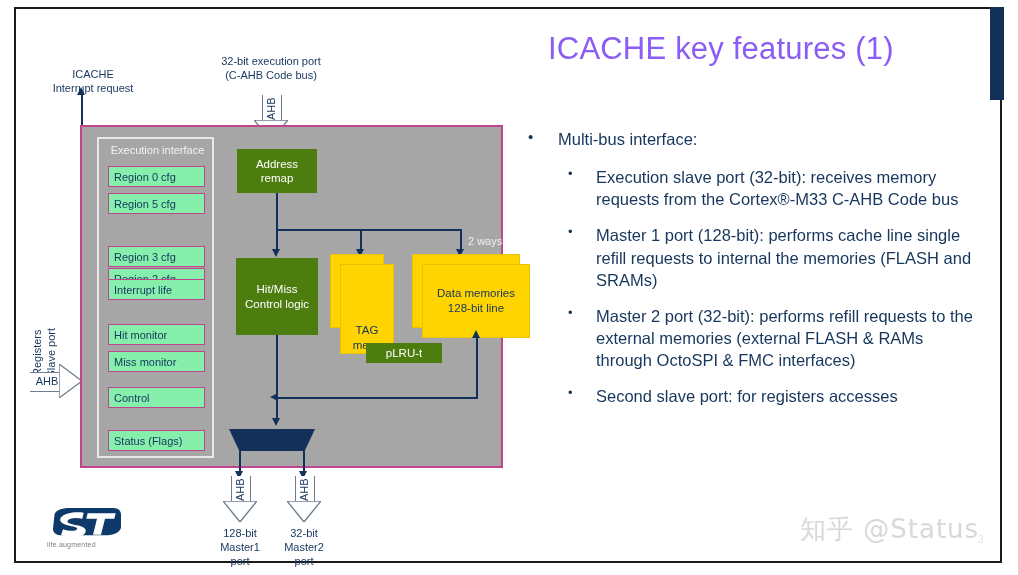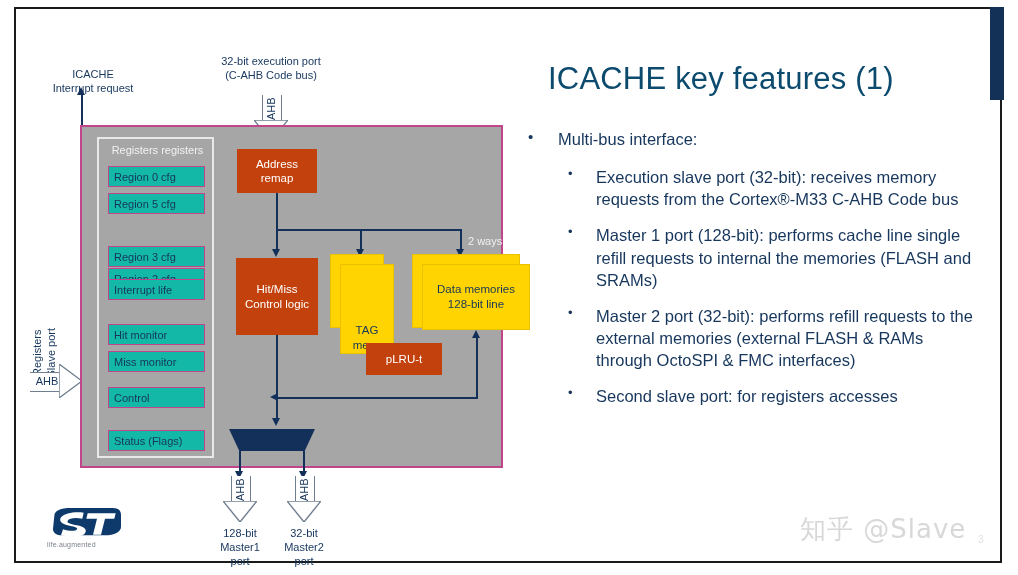--- a/index.html
+++ b/index.html
@@ -11,21 +11,21 @@
   
   #frame{position:absolute;left:14px;top:7px;width:988px;height:556px;
          border:2px solid #1a1a1a;box-sizing:border-box;background:#fff;}
 
   
   #title-accent{position:absolute;left:990px;top:7px;width:14px;height:93px;
                 background:#133157;}
 
   
   #title{position:absolute;left:548px;top:32px;width:440px;
-         font-size:31px;color:#0c4a6e;letter-spacing:.2px;line-height:1.1;margin-top:30px;}
+         font-size:31px;color:#8b5cf6;letter-spacing:.2px;line-height:1.1;}
 
   #bullets{position:absolute;left:520px;top:128px;width:460px;color:#16365c;}
   .b1{position:relative;padding-left:38px;font-size:16.5px;line-height:1.35;margin-bottom:16px;}
   .b1 .dot{position:absolute;left:8px;top:-1px;font-size:15px;}
   .b2{position:relative;padding-left:76px;font-size:16.5px;line-height:1.34;margin-bottom:14px;}
   .b2 .dot{position:absolute;left:48px;top:-1px;font-size:13px;}
 
   
   #diagram{position:absolute;left:16px;top:9px;width:500px;height:552px;}
 
@@ -33,26 +33,26 @@
 
   
   #gray-box{position:absolute;left:64px;top:116px;width:423px;height:343px;
             background:#a6a6a6;border:2px solid #c0458a;box-sizing:border-box;}
 
   
   #reg-panel{position:absolute;left:15px;top:10px;width:117px;height:321px;
              border:2px solid #e8e8e8;box-sizing:border-box;}
   #reg-title{position:absolute;left:0;top:5px;width:117px;text-align:center;
              color:#f2f2f2;font-size:11px;}
-  .reg{position:absolute;left:9px;width:97px;height:21px;background:#14b8a6;
+  .reg{position:absolute;left:9px;width:97px;height:21px;background:#86efac;
        border:1px solid #c0458a;box-sizing:border-box;color:#16365c;
        font-size:11px;display:flex;align-items:center;padding-left:5px;}
 
   
-  .navy{position:absolute;background:#c2410c;color:#fff;font-size:11.5px;
+  .navy{position:absolute;background:#4d7c0f;color:#fff;font-size:11.5px;
         display:flex;align-items:center;justify-content:center;text-align:center;
         line-height:1.25;}
 
   
   .ystack{position:absolute;}
   .ycard{position:absolute;background:#ffd400;border:1px solid #e8c200;box-sizing:border-box;}
   .yfront{display:flex;align-items:center;justify-content:center;text-align:center;
           color:#16365c;font-size:11.5px;line-height:1.3;}
 
   
@@ -162,21 +162,21 @@
       <div class="shaft"></div>
       <svg style="position:absolute;left:29px;top:0;width:23px;height:34px;" viewBox="0 0 23 34">
         <polygon points="0,0 0,34 23,17" fill="#ffffff" stroke="#6f7f8f" stroke-width="1.4"></polygon>
       </svg>
       <div class="txt">AHB</div>
     </div>
 
     <div id="gray-box">
 
       <div id="reg-panel">
-        <div id="reg-title">Registers registers</div>
+        <div id="reg-title">Execution interface</div>
 
         <div class="reg" style="top:27px;">Region 0 cfg</div>
         <div class="reg" style="top:54px;">Region 5 cfg</div>
         <div class="reg" style="top:81px;margin-top:48px;">Region 2 cfg</div>
         <div class="reg" style="top:107px;">Region 3 cfg</div>
         <div class="reg" style="top:140px;">Interrupt life</div>
         <div class="reg" style="top:185px;">Hit monitor</div>
         <div class="reg" style="top:212px;">Miss monitor</div>
         <div class="reg" style="top:248px;">Control</div>
         <div class="reg" style="top:291px;">Status (Flags)</div>
@@ -203,26 +203,26 @@
 
       <div class="ystack" style="left:248px;top:127px;width:68px;height:86px;">
         <div class="ycard" style="left:0;top:0;width:54px;height:74px;"></div>
         <div class="ycard yfront" style="left:10px;top:10px;width:54px;height:90px;align-items:flex-end;">
           <span>TAG<br>mem.</span>
         </div>
       </div>
 
       <div class="ystack" style="left:330px;top:127px;width:122px;height:86px;">
         <div class="ycard" style="left:0;top:0;width:108px;height:74px;"></div>
-        <div class="ycard yfront" style="left:10px;top:10px;width:108px;height:66px;">
+        <div class="ycard yfront" style="left:10px;top:10px;width:108px;height:74px;">
           <span>Data memories<br>128-bit line</span>
         </div>
       </div>
 
-      <div class="navy" style="left:284px;top:216px;width:76px;height:32px;">
+      <div class="navy" style="left:284px;top:216px;width:76px;height:20px;">
         <span>pLRU-t</span>
       </div>
 
       <div class="ln vln" style="left:394px;top:210px;height:62px;"></div>
       <div class="arrowhead ah-up" style="left:390px;top:203px;"></div>
 
       <div class="ln hln" style="left:194px;top:270px;width:202px;"></div>
       <div class="arrowhead ah-left" style="left:188px;top:266px;"></div>
 
       <div class="ln vln" style="left:194px;top:208px;height:85px;"></div>
@@ -262,16 +262,16 @@
       <path d="M14,16 C14,8 24,4 38,4 L102,4 C110,4 114,8 114,14 L114,32
                C114,40 104,45 90,45 L26,45 C16,45 12,41 12,35 Z" fill="#0e3a6b"></path>
       <path d="M24,18 C30,11 46,9 58,11 L56,20 C46,18 36,19 34,23 C32,27 40,28 48,30
                C58,32 64,36 60,42 C54,49 36,48 24,45 L27,36 C37,39 46,39 48,36
                C50,33 42,32 34,30 C26,28 20,24 24,18 Z" fill="#ffffff"></path>
       <path d="M64,12 L106,12 L104,20 L90,20 L84,44 L72,44 L78,20 L62,20 Z" fill="#ffffff"></path>
     </svg>
     <div class="tag">life.augmented</div>
   </div>
 
-  <div id="wm">知乎 @Slave</div>
+  <div id="wm">知乎 @Status</div>
   <div id="pageno">3</div>
 
 </div>
 
 </body></html>

